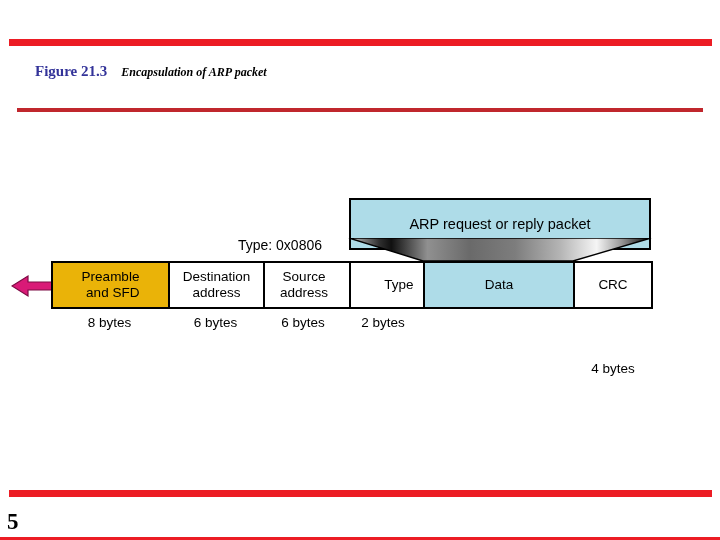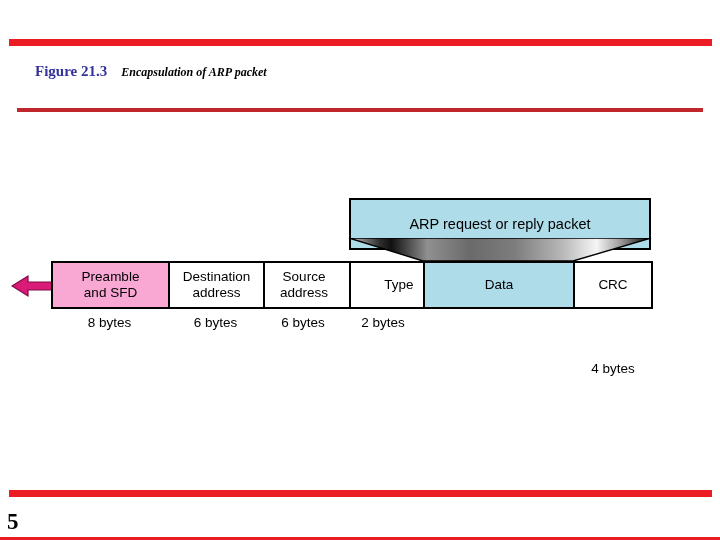--- a/index.html
+++ b/index.html
@@ -45,21 +45,21 @@
   .packet-row{
     left:51px;top:261px;width:602px;height:48px;box-sizing:border-box;
     border:2px solid #000;background:#fff;
   }
   .field{
     position:absolute;top:0;height:100%;box-sizing:border-box;
     display:flex;align-items:center;justify-content:center;text-align:center;
     font-size:13.5px;line-height:1.22;white-space:pre-line;
   }
   .field + .field{border-left:2px solid #000;}
-  .f0{left:0;    width:115px;background:#f9a8d4;}
+  .f0{left:0;    width:115px;background:#eab308;text-align:right;}
   .f1{left:115px;width:95px;}
   .f2{left:210px;width:80px;}
   .f3{left:296px;width:98px;}
   .f4{left:370px;width:150px;background:#AEDCE8;}
   .f5{left:520px;width:78px;}
 
   
   .size-label{position:absolute;top:315px;height:16px;text-align:center;font-size:13.5px;}
   .s0{left:51px; width:117px;}
   .s1{left:168px;width:95px;}
@@ -105,20 +105,21 @@
         <stop offset="55%" stop-color="#7d7d7d"></stop>
         <stop offset="70%" stop-color="#b5b5b5"></stop>
         <stop offset="82%" stop-color="#f5f5f5"></stop>
         <stop offset="90%" stop-color="#9a9a9a"></stop>
         <stop offset="100%" stop-color="#000000"></stop>
       </linearGradient>
     </defs>
     <polygon points="1,0 303,0 225,23 75,23" fill="url(#funnelGrad)" stroke="#000" stroke-width="1.4"></polygon>
   </svg>
 
+  <div class="abs type-annot">Type: 0x0806</div>
 
   <svg class="abs arrow" viewBox="0 0 43 24">
     <polygon points="1,12 17,2 17,8 43,8 43,16 17,16 17,22" fill="#D91A77" stroke="#7d0c44" stroke-width="1.2"></polygon>
   </svg>
 
   <div class="abs packet-row">
     <div class="field f0">Preamble
 and SFD</div>
     <div class="field f1">Destination
 address</div>

